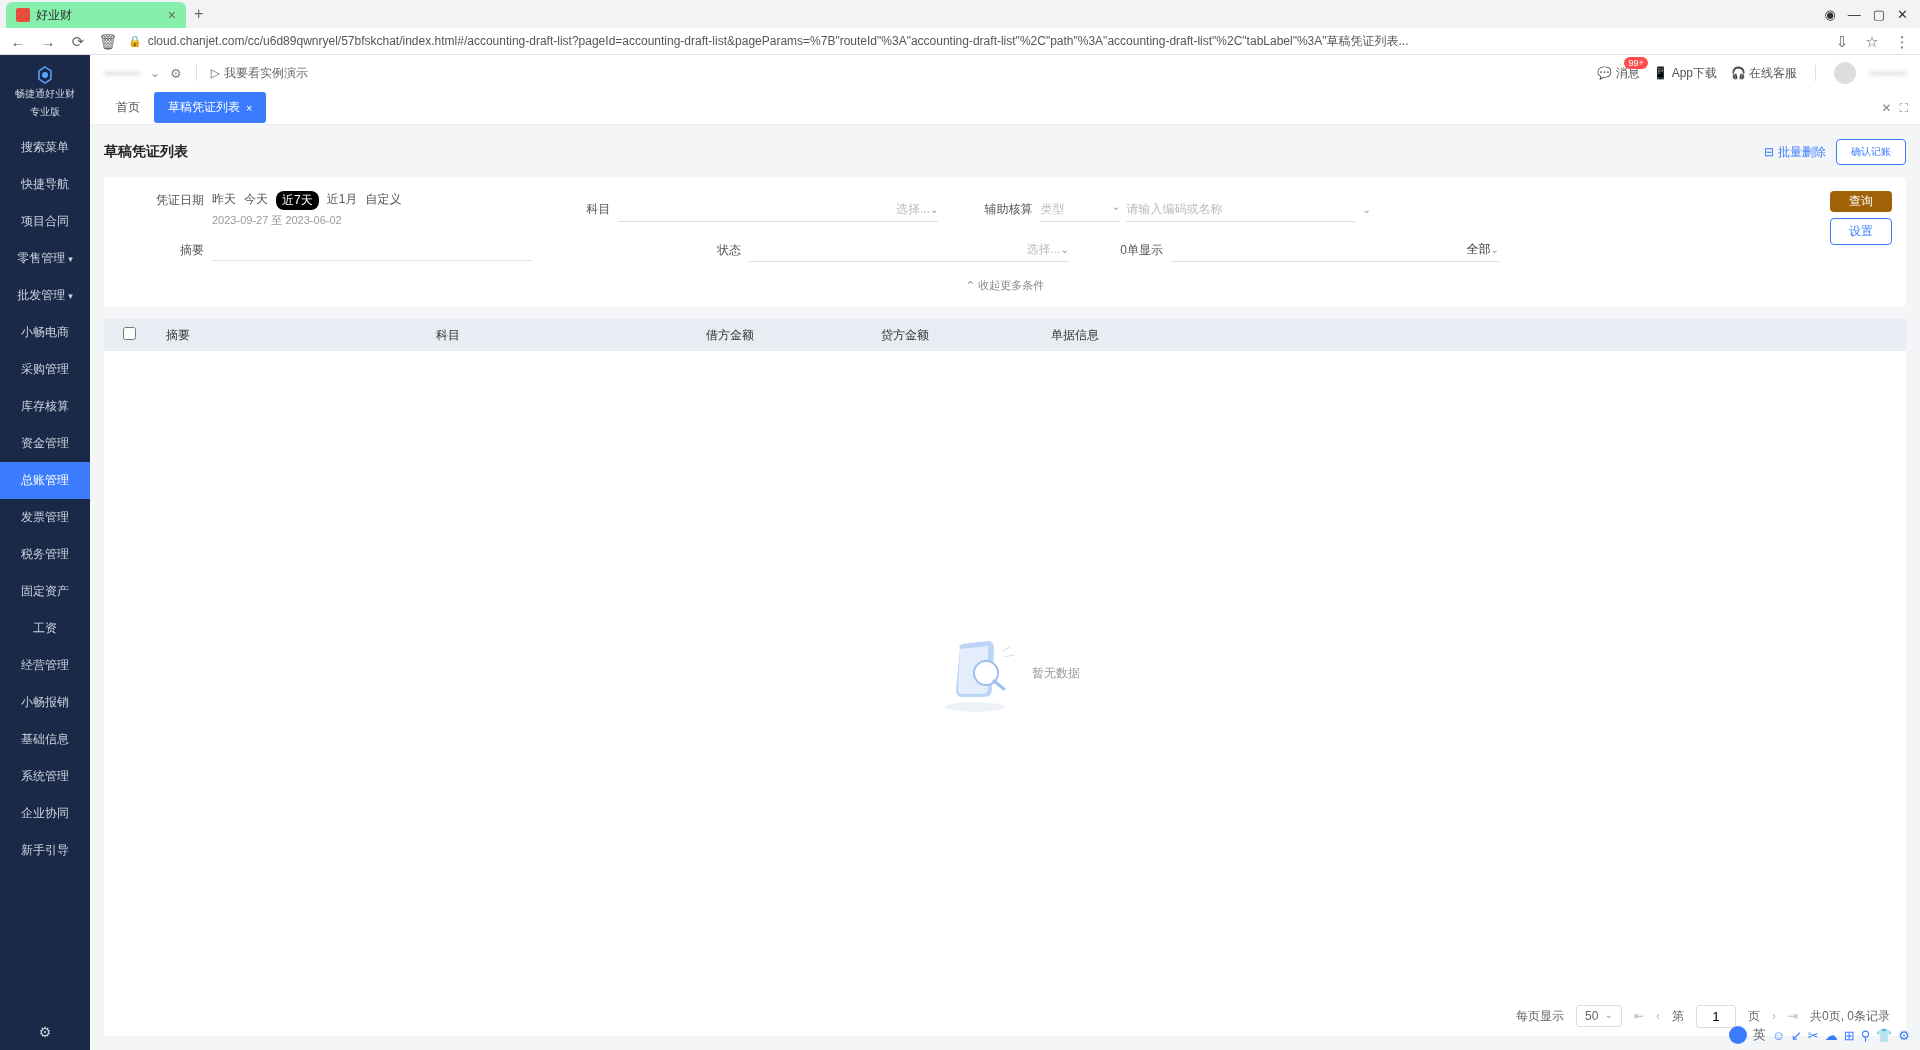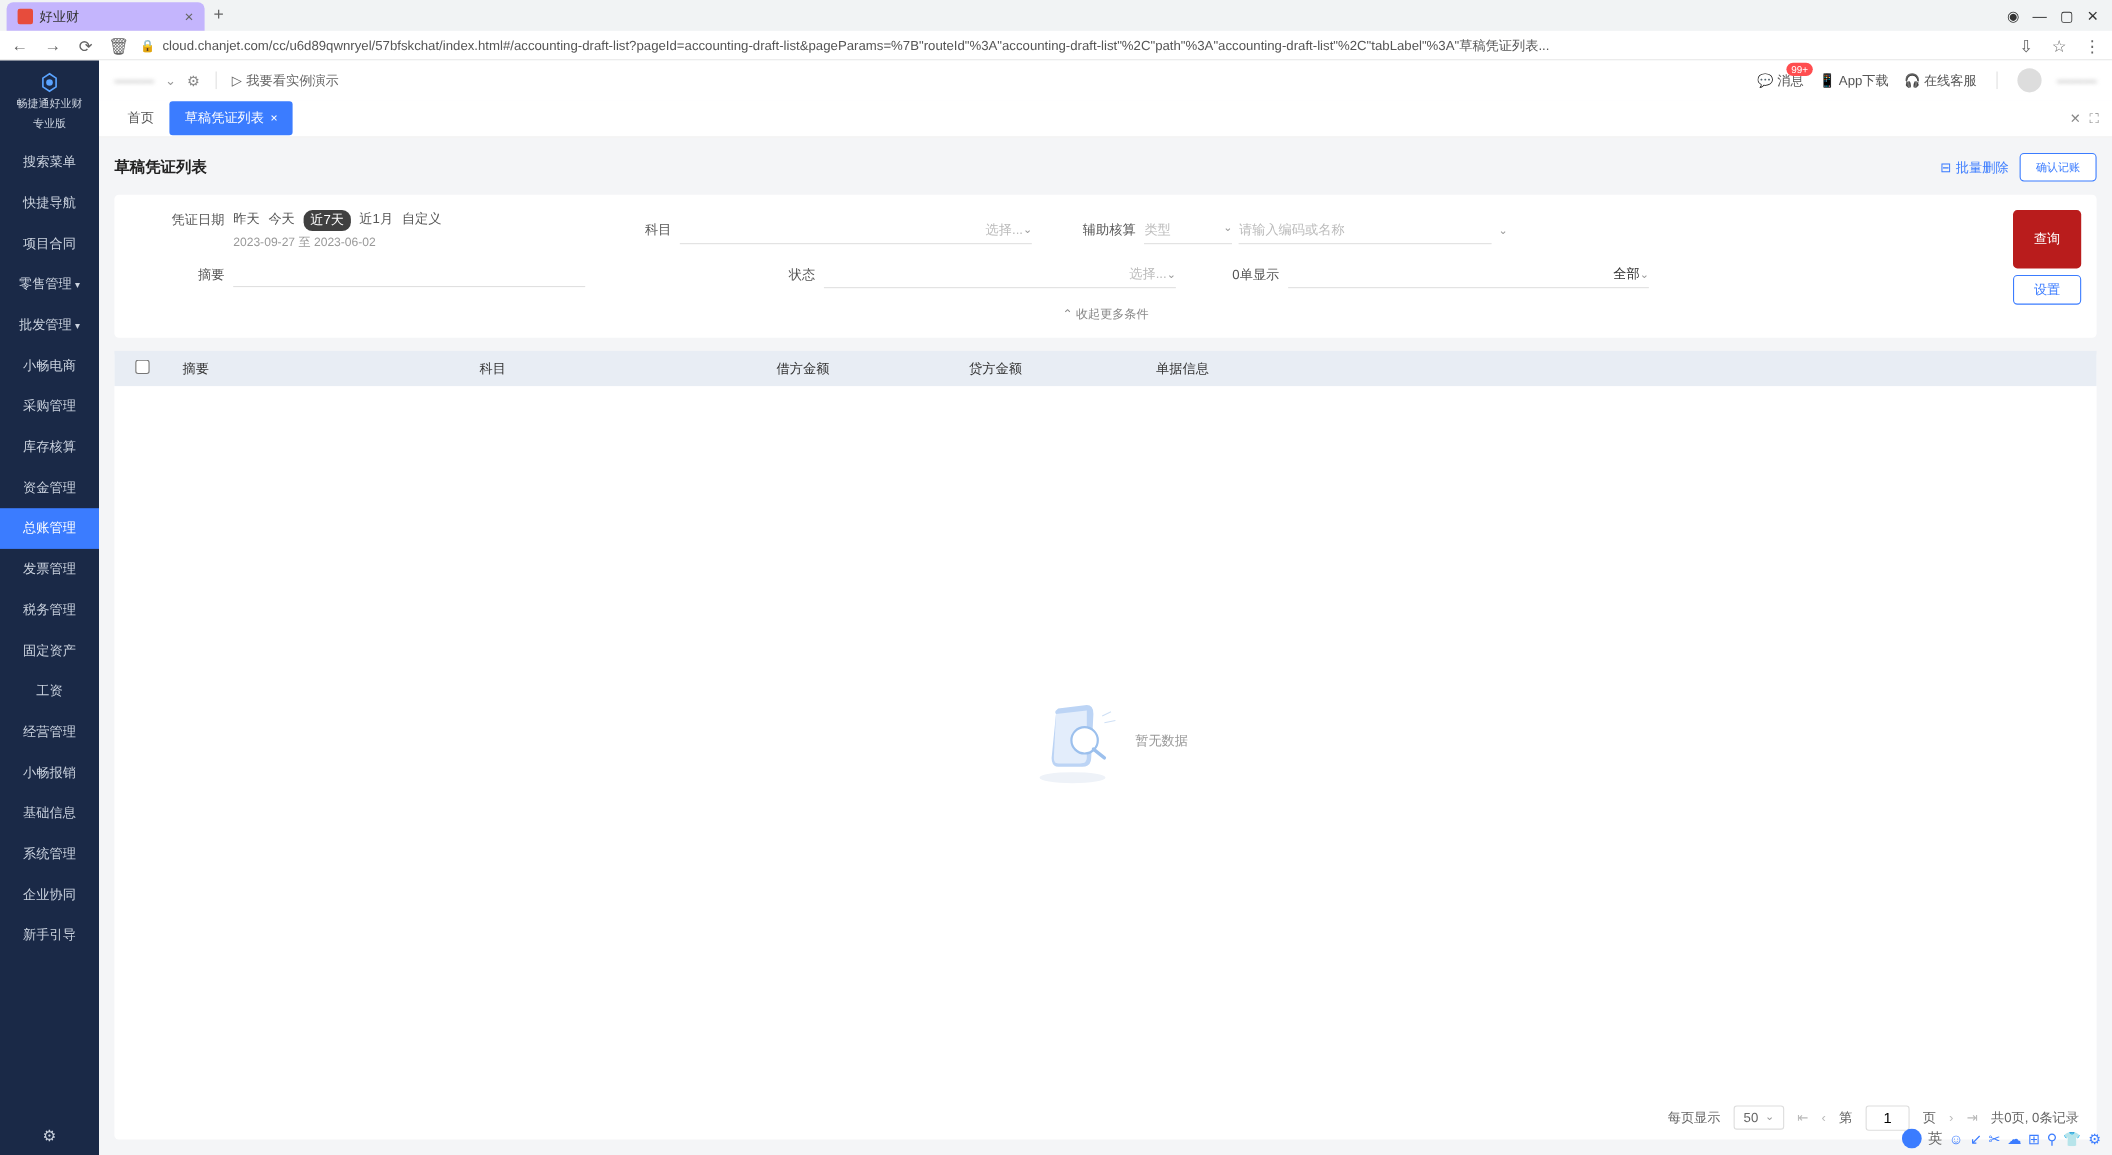--- a/index.html
+++ b/index.html
@@ -1,21 +1,21 @@
 <!DOCTYPE html>
 <html><head>
 <meta charset="utf-8">
 <style>
 *{margin:0;padding:0;box-sizing:border-box;font-family:"Microsoft YaHei",Arial,sans-serif}
 body{width:1920px;height:1050px;overflow:hidden;background:#fff;font-size:12px;color:#333}
 
 
 .browser-chrome{height:55px;background:#fff;border-bottom:1px solid #e0e0e0}
 .tab-bar{height:28px;display:flex;align-items:center;background:#f1f3f4;padding-left:6px}
-.tab{display:flex;align-items:center;background:#c4b5fd;height:26px;margin-top:2px;padding:0 10px;border-radius:6px 6px 0 0;min-width:180px;gap:6px}
+.tab{display:flex;align-items:center;background:#86efac;height:26px;margin-top:2px;padding:0 10px;border-radius:6px 6px 0 0;min-width:180px;gap:6px}
 .tab-favicon{width:14px;height:14px;background:#e74c3c;border-radius:2px}
 .tab-title{font-size:12px;color:#333}
 .tab-close{margin-left:auto;color:#666;font-size:14px;cursor:pointer}
 .new-tab{color:#666;font-size:16px;margin-left:8px;cursor:pointer}
 .window-controls{margin-left:auto;display:flex;gap:12px;padding-right:12px;align-items:center}
 .window-controls span{font-size:13px;color:#333}
 .addr-bar{height:27px;display:flex;align-items:center;padding:0 8px;gap:10px}
 .nav-icon{font-size:15px;color:#666;width:20px;text-align:center}
 .url-box{flex:1;display:flex;align-items:center;gap:6px;color:#555;font-size:12px}
 .lock-icon{font-size:11px;color:#666}
@@ -57,32 +57,32 @@
 .head-actions{display:flex;gap:10px}
 .btn-link{display:flex;align-items:center;gap:4px;font-size:12px;color:#3b7cff;cursor:pointer}
 .btn-outline{border:1px solid #3b7cff;color:#3b7cff;background:#fff;padding:5px 14px;border-radius:4px;font-size:10px;cursor:pointer}
 
 .filter-panel{background:#fff;border-radius:4px;padding:14px 46px;position:relative}
 .filter-row{display:flex;align-items:center;gap:40px;margin-bottom:10px}
 .filter-group{display:flex;align-items:center;gap:8px}
 .filter-label{font-size:12px;color:#555;min-width:54px;text-align:right}
 .date-chips{display:flex;gap:8px;font-size:12px;color:#555}
 .chip{cursor:pointer}
-.chip.active{background:#404040;color:#fff;padding:1px 6px;border-radius:8px}
+.chip.active{background:#000000;color:#fff;padding:1px 6px;border-radius:8px}
 .date-range{font-size:11px;color:#999;margin-top:3px;margin-left:62px}
 .filter-input{border:none;border-bottom:1px solid #e0e0e0;font-size:12px;padding:3px 0;min-width:320px;color:#999;background:transparent}
 .filter-select{display:flex;align-items:center;justify-content:flex-end;border-bottom:1px solid #e0e0e0;min-width:320px;padding:3px 0;font-size:12px}
 .filter-select .ph{color:#bbb}
 .filter-select .val{color:#333}
 .chev-down{color:#999;font-size:10px}
 .aux-wrap{display:flex;gap:6px;align-items:center}
 .aux-type{min-width:80px;border-bottom:1px solid #e0e0e0;padding:3px 0;display:flex;justify-content:space-between}
 .aux-code{min-width:230px;border-bottom:1px solid #e0e0e0;padding:3px 0}
 .action-col{position:absolute;right:14px;top:14px;display:flex;flex-direction:column;gap:6px}
-.btn-primary{background:#b91c1c;color:#fff;border:none;padding:18px 18px;border-radius:4px;font-size:12px;cursor:pointer}
+.btn-primary{background:#a16207;color:#fff;border:none;padding:2px 18px;border-radius:4px;font-size:12px;cursor:pointer}
 .btn-outline-sm{border:1px solid #3b7cff;color:#3b7cff;background:#fff;padding:4px 18px;border-radius:4px;font-size:12px;cursor:pointer}
 .collapse-bar{text-align:center;font-size:11px;color:#888;padding-top:6px;cursor:pointer}
 
 .table-panel{background:#fff;border-radius:4px;flex:1;display:flex;flex-direction:column}
 .thead{display:flex;background:#e8edf4;height:32px;align-items:center;font-size:12px;color:#333}
 .th-check{width:50px;text-align:center}
 .th{padding:0 12px}
 .th-summary{width:270px}
 .th-subject{width:270px}
 .th-debit{width:175px}

